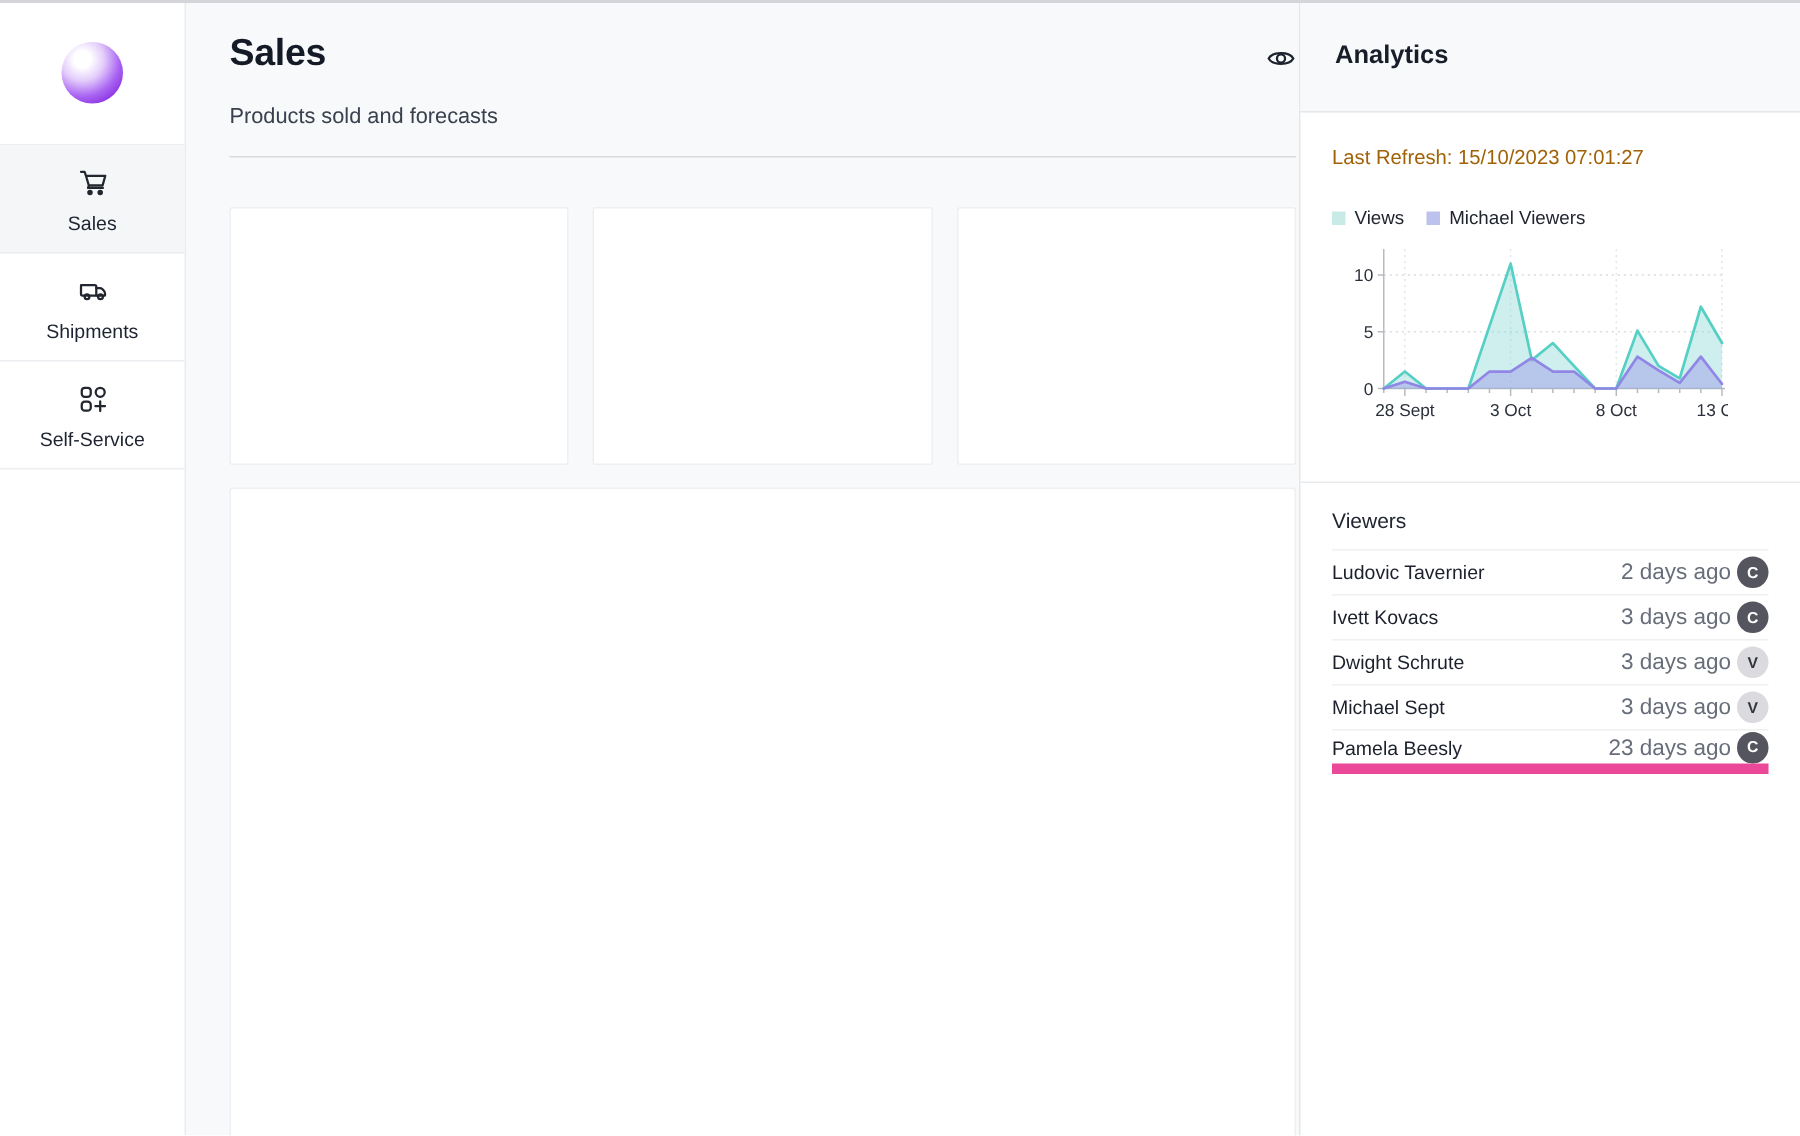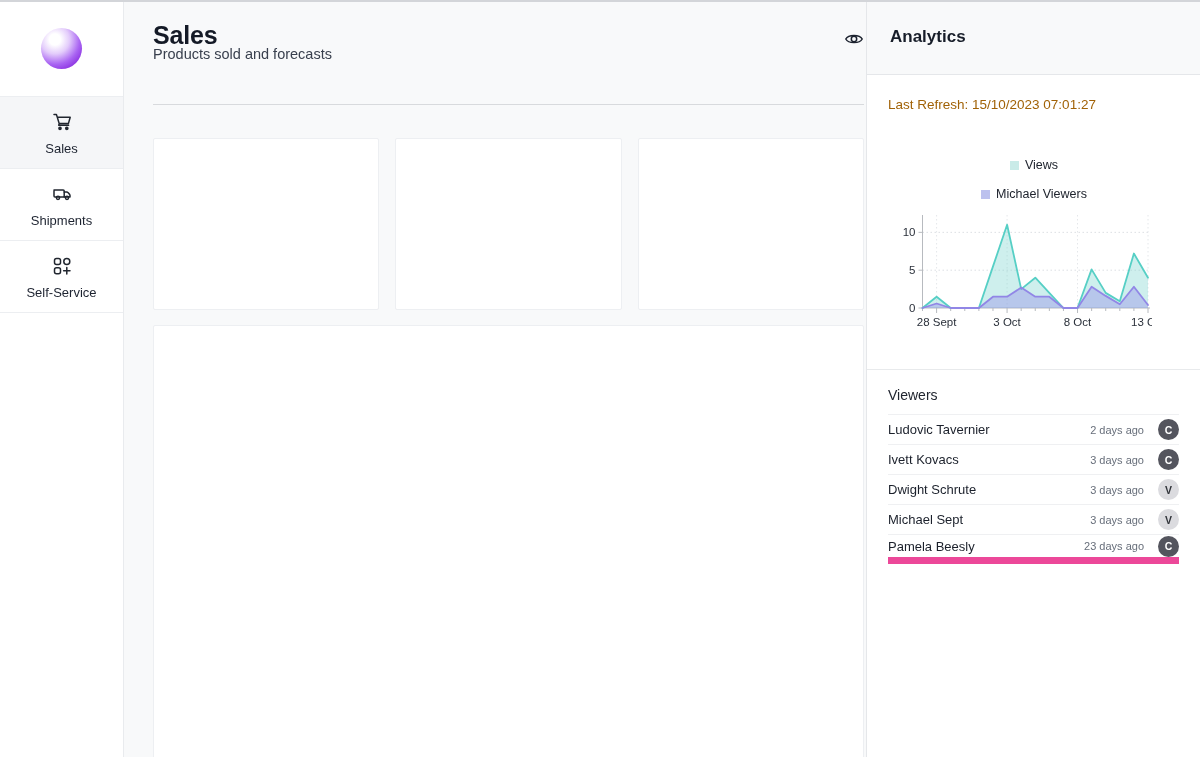--- a/index.html
+++ b/index.html
@@ -16,48 +16,48 @@
   .nav-item { height:72px; border-bottom:1px solid #eceef1; display:flex; flex-direction:column; align-items:center; justify-content:center; gap:7px; cursor:pointer; }
   .nav-item.active { background:#f5f6f8; }
   .nav-item .nav-label { font-size:13px; color:#1d2330; }
   .nav-icon { width:24px; height:24px; display:block; }
   .nav-icon svg { width:24px; height:24px; stroke:#21262f; fill:none; stroke-width:1.5; stroke-linecap:round; stroke-linejoin:round; }
 
   
   .main { position:absolute; top:0; left:124px; right:305px; bottom:0; background:#f8f9fa; }
   .main-header { position:relative; height:105px; }
   .page-title { position:absolute; left:29px; top:21px; font-size:25px; font-weight:700; color:#141a26; letter-spacing:-0.2px; }
-  .page-subtitle { position:absolute; left:29px; top:46px; font-size:14.5px; color:#39404e; }
+  .page-subtitle { position:absolute; left:29px; top:70px; font-size:14.5px; color:#39404e; }
   .eye-button { position:absolute; right:28px; top:28px; width:26px; height:26px; display:flex; align-items:center; justify-content:center; cursor:pointer; }
   .eye-button svg { width:20px; height:20px; stroke:#1c222e; fill:none; stroke-width:1.5; }
   .header-divider { position:absolute; left:29px; right:31px; bottom:0; height:1px; background:#d8dadd; }
   .cards-row { display:flex; gap:16px; margin:33px 31px 0 29px; height:172px; }
   .placeholder-card { flex:1; background:#fff; border:1px solid #edeff2; border-radius:2px; }
   .big-card { margin:15px 31px 0 29px; height:470px; background:#fff; border:1px solid #edeff2; border-radius:2px; }
 
   
   .panel { position:absolute; top:0; right:0; width:334px; height:100%; background:#fff; border-left:1px solid #e5e7ea; }
   .panel-header { height:75px; background:#f8f9fa; border-bottom:1px solid #e5e7ea; display:flex; align-items:center; padding-left:23px; }
   .panel-title { font-size:17px; font-weight:600; color:#171d29; }
   .panel-body { padding:22px 20px 0 21px; }
   .last-refresh { font-size:13.5px; font-weight:400; color:#a16207; }
-  .legend { display:flex; gap:15px; margin-top:46px; align-items:center;flex-direction:column; }
+  .legend { display:flex; gap:15px; margin-top:26px; align-items:center; }
   .legend-item { display:flex; align-items:center; gap:6px; }
   .legend-swatch { width:9px; height:9px; display:inline-block; }
   .legend-label { font-size:12.5px; color:#20252f; }
   .chart-wrap { margin-top:6px; }
   svg.chart text { font-family:"Liberation Sans", sans-serif; font-size:11.5px; fill:#2b313b; }
   .panel-divider { height:1px; background:#e8eaec; margin-top:32px; }
   .viewers { padding:17px 21px 0 21px; }
   .viewers-title { font-size:14px; color:#20252f; }
   .viewers-list { margin-top:11px; }
   .viewer-row { height:30px; display:flex; align-items:center; border-top:1px solid #eff0f2; cursor:pointer; }
   .viewer-row:last-child { border-bottom:7px solid #ec4899; }
   .viewer-name { font-size:13px; font-weight:400; color:#1b202b; flex:0 0 auto; }
-  .viewer-ago { margin-left:auto; font-size:11px; color:#676e7a; padding-right:14px; }
+  .viewer-ago { margin-left:auto; font-size:15px; color:#676e7a; padding-right:4px; }
   .viewer-badge { width:21px; height:21px; border-radius:50%; display:flex; align-items:center; justify-content:center;
     font-size:10.5px; font-weight:700; flex:0 0 auto; }
   .viewer-badge.dark { background:#54555e; color:#ffffff; }
   .viewer-badge.light { background:#dbdbdf; color:#33363c; }
 </style>
 </head>
 <body>
 
 <div class="app">
   <div class="top-border"></div>

